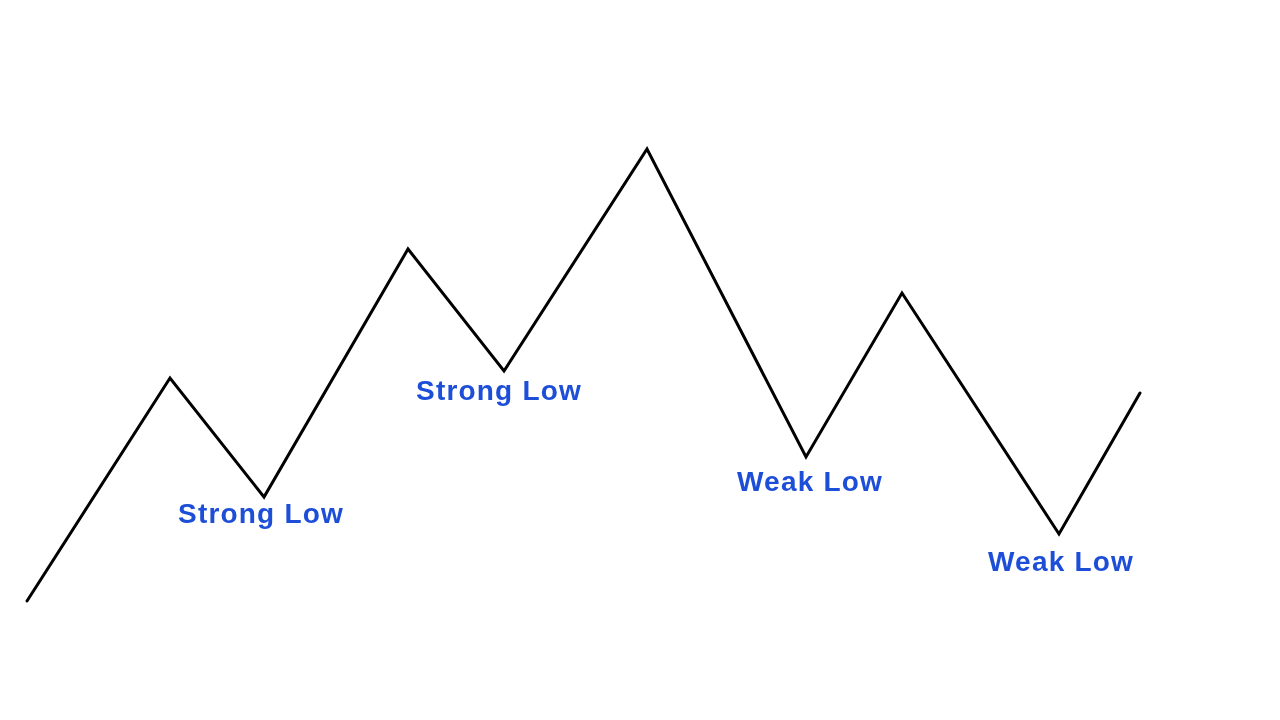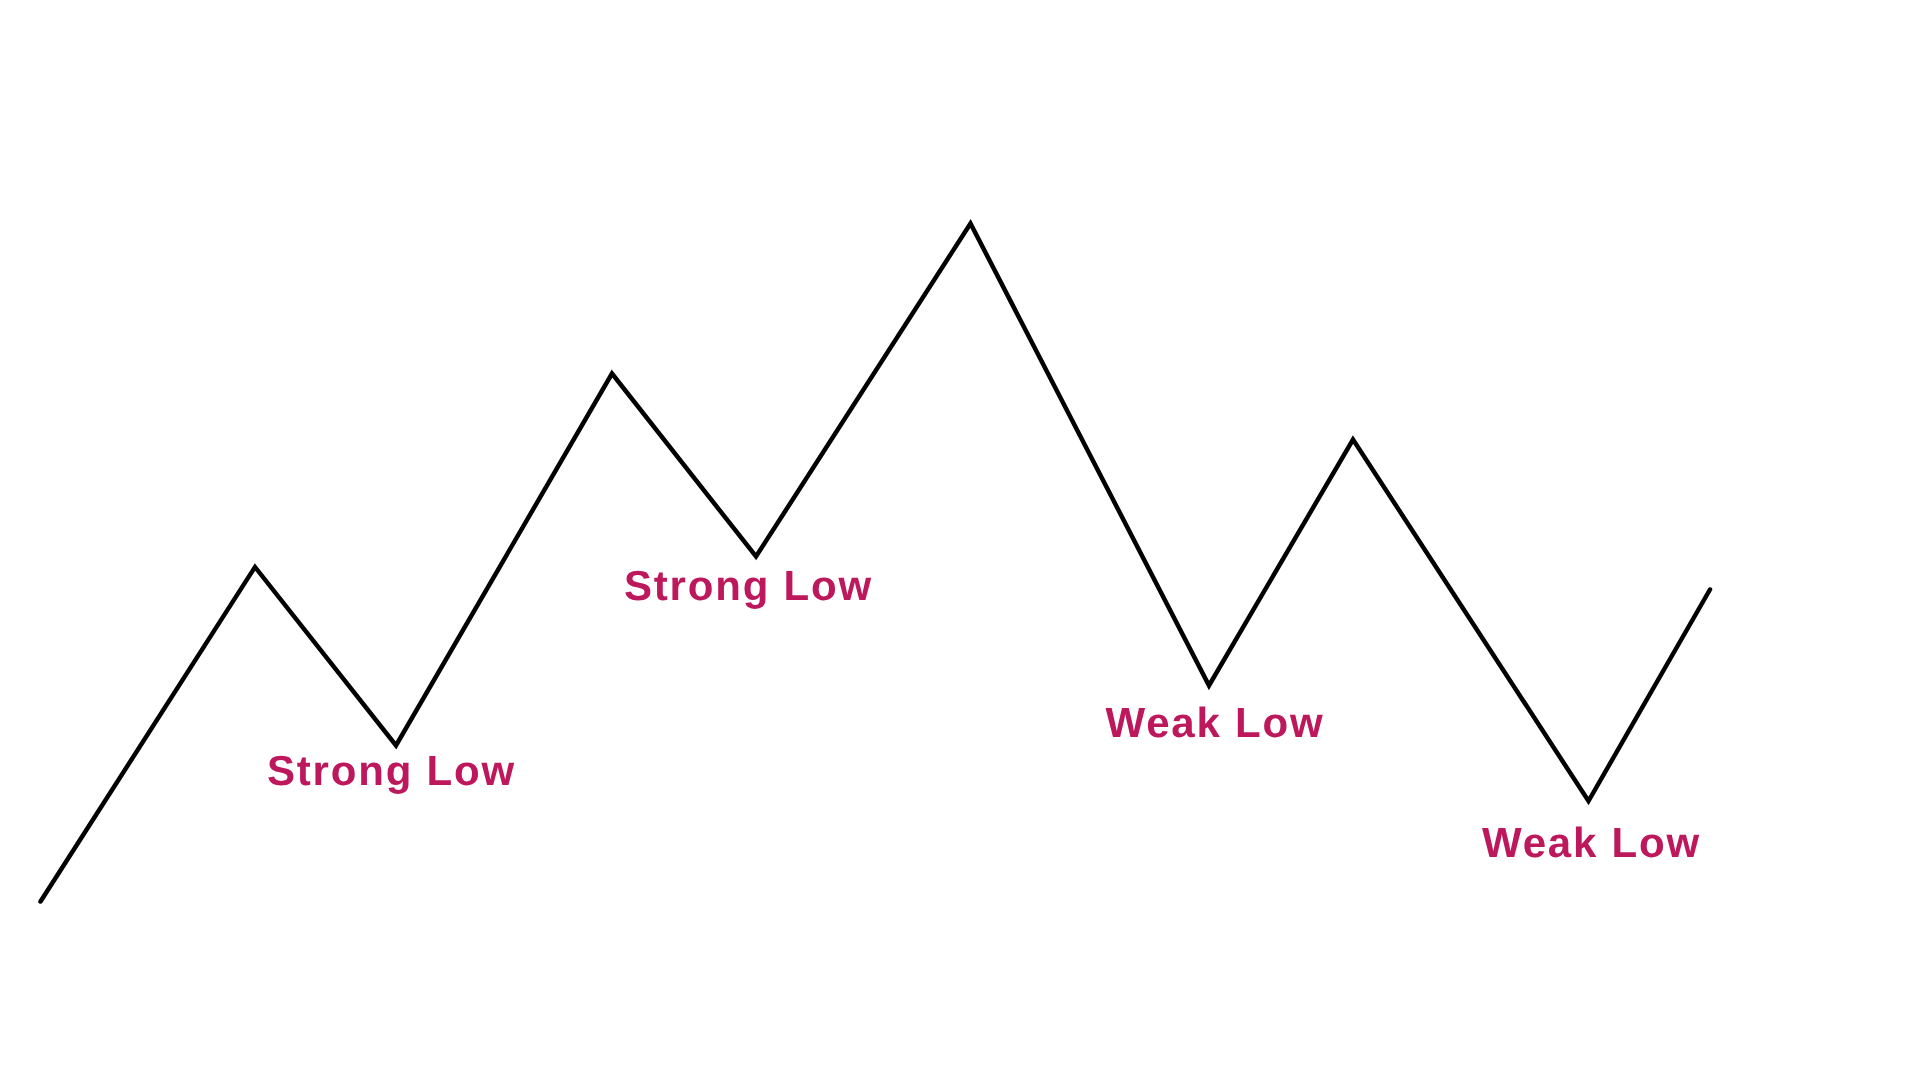--- a/index.html
+++ b/index.html
@@ -24,21 +24,21 @@
     left: 0;
     top: 0;
   }
   .lbl {
     position: absolute;
     transform: translateX(-50%);
     font-weight: 700;
     font-size: 28px;
     line-height: 1;
     letter-spacing: 1.2px;
-    color: #be185d;
+    color: #1d4ed8;
     white-space: nowrap;
   }
 </style>
 </head>
 <body>
 
 <div class="canvas" style="background: rgb(255, 255, 255);">
 
   <svg width="1280" height="720" viewBox="0 0 1280 720" shape-rendering="geometricPrecision">
     <polyline id="zigzag" fill="none" stroke-linecap="round" stroke-linejoin="miter" points="27,601 170,378 264,497 408,249 504,371 647,149 806,457 902,293 1059,534 1140,393" stroke="#000000" stroke-width="3"></polyline>

